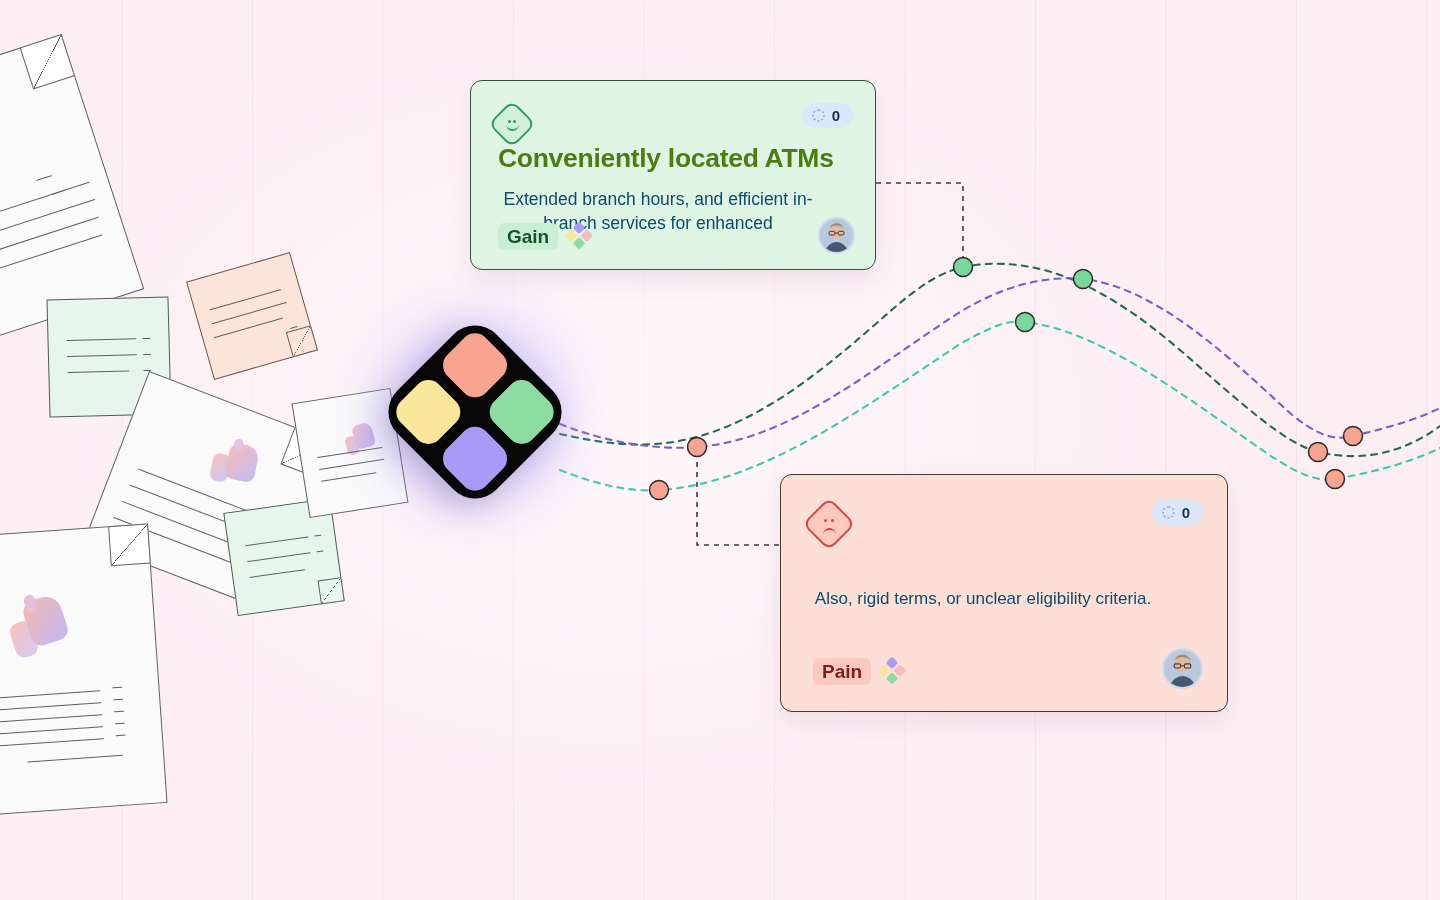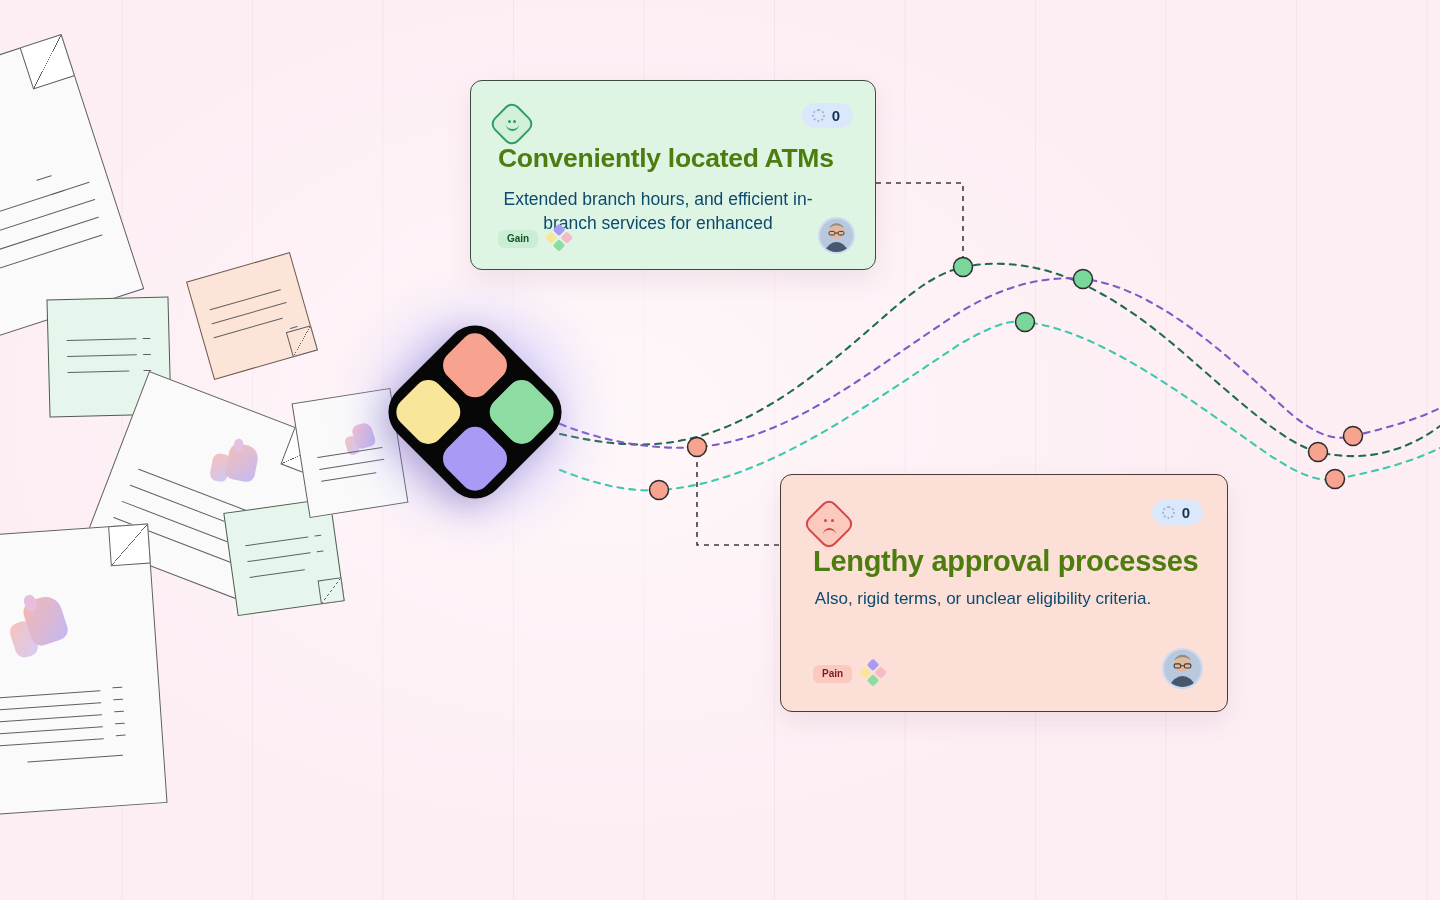--- a/index.html
+++ b/index.html
@@ -66,21 +66,21 @@
 
   .pill{position:absolute;display:flex;align-items:center;gap:7px;
         background:#dbe7fb;border-radius:999px;padding:5px 13px 5px 10px;}
   .pill .dotted{width:13px;height:13px;border-radius:50%;border:2px dotted #9fb6de;box-sizing:border-box;}
   .pill .pnum{font-size:15px;font-weight:700;color:#16304f;line-height:1;}
 
   .card-title{position:absolute;font-weight:700;color:#4d7c0f;letter-spacing:-.3px;}
   .card-desc{position:absolute;color:#0c4a6e;line-height:1.38;text-align:center;}
 
   .tag{position:absolute;display:flex;align-items:center;gap:10px;}
-  .tag-label{border-radius:6px;padding:4px 9px;font-size:10px;font-weight:700;line-height:1;}
+  .tag-label{border-radius:6px;padding:4px 9px;font-size:19px;font-weight:700;line-height:1;}
   .tag-label.gainl{background:#c9eed4;color:#14532d;}
   .tag-label.painl{background:#fbc9bd;color:#7d1d1d;}
   .quad{position:relative;width:22px;height:22px;transform:rotate(45deg);}
   .quad b{position:absolute;width:9px;height:9px;border-radius:2px;display:block;}
   .quad b:nth-child(1){left:0;top:0;}
   .quad b:nth-child(2){left:11px;top:0;}
   .quad b:nth-child(3){left:0;top:11px;}
   .quad b:nth-child(4){left:11px;top:11px;}
 
   .avatar{position:absolute;width:33px;height:33px;border-radius:50%;overflow:hidden;
@@ -271,21 +271,20 @@
         <span class="eye" style="background:#d64545;right:12px;top:12px;"></span>
         <span class="mouth" style="border-top:2.2px solid #d64545;border-radius:12px 12px 0 0;top:21px;"></span>
       </div>
     </div>
 
     <div class="pill" style="right:24px;top:25px;">
       <span class="dotted"></span>
       <span class="pnum">0</span>
     </div>
 
-    <div class="card-title" style="left:32px;top:70px;width:400px;font-size:29px;">Lengthy approval processes</div>
 
     <div class="card-desc" style="left:32px;top:112px;width:340px;font-size:17px;">Also, rigid terms, or unclear eligibility criteria.</div>
 
     <div class="tag" style="left:32px;bottom:26px;">
       <span class="tag-label painl">Pain</span>
       <span class="quad">
         <b style="background:#a99bf5;"></b>
         <b style="background:#f6b9c6;"></b>
         <b style="background:#f8e79a;"></b>
         <b style="background:#8ddda2;"></b>

